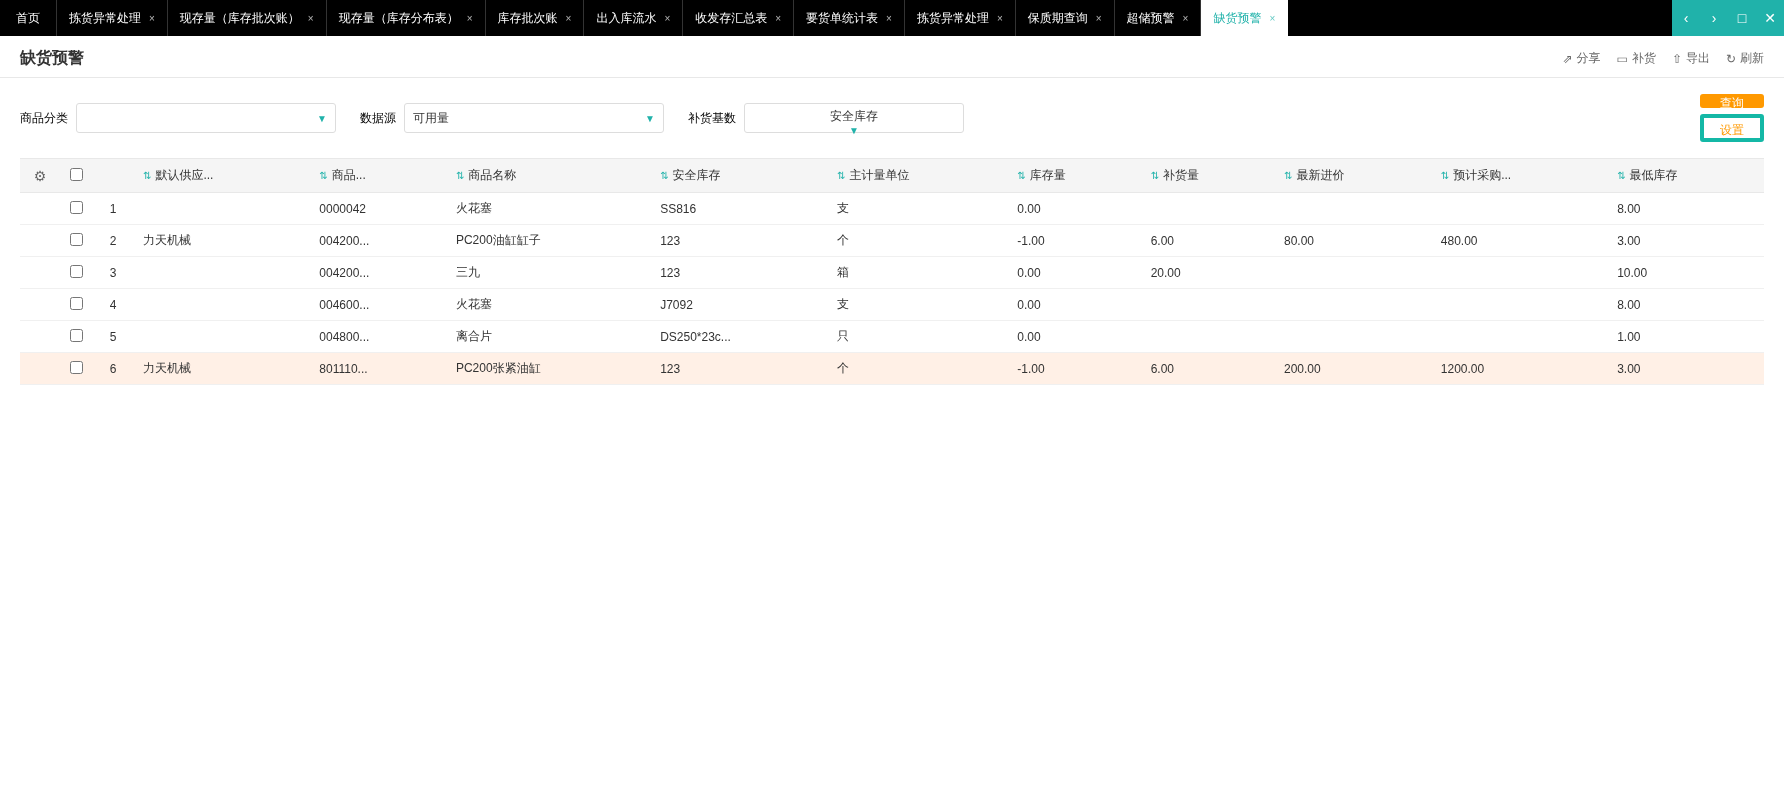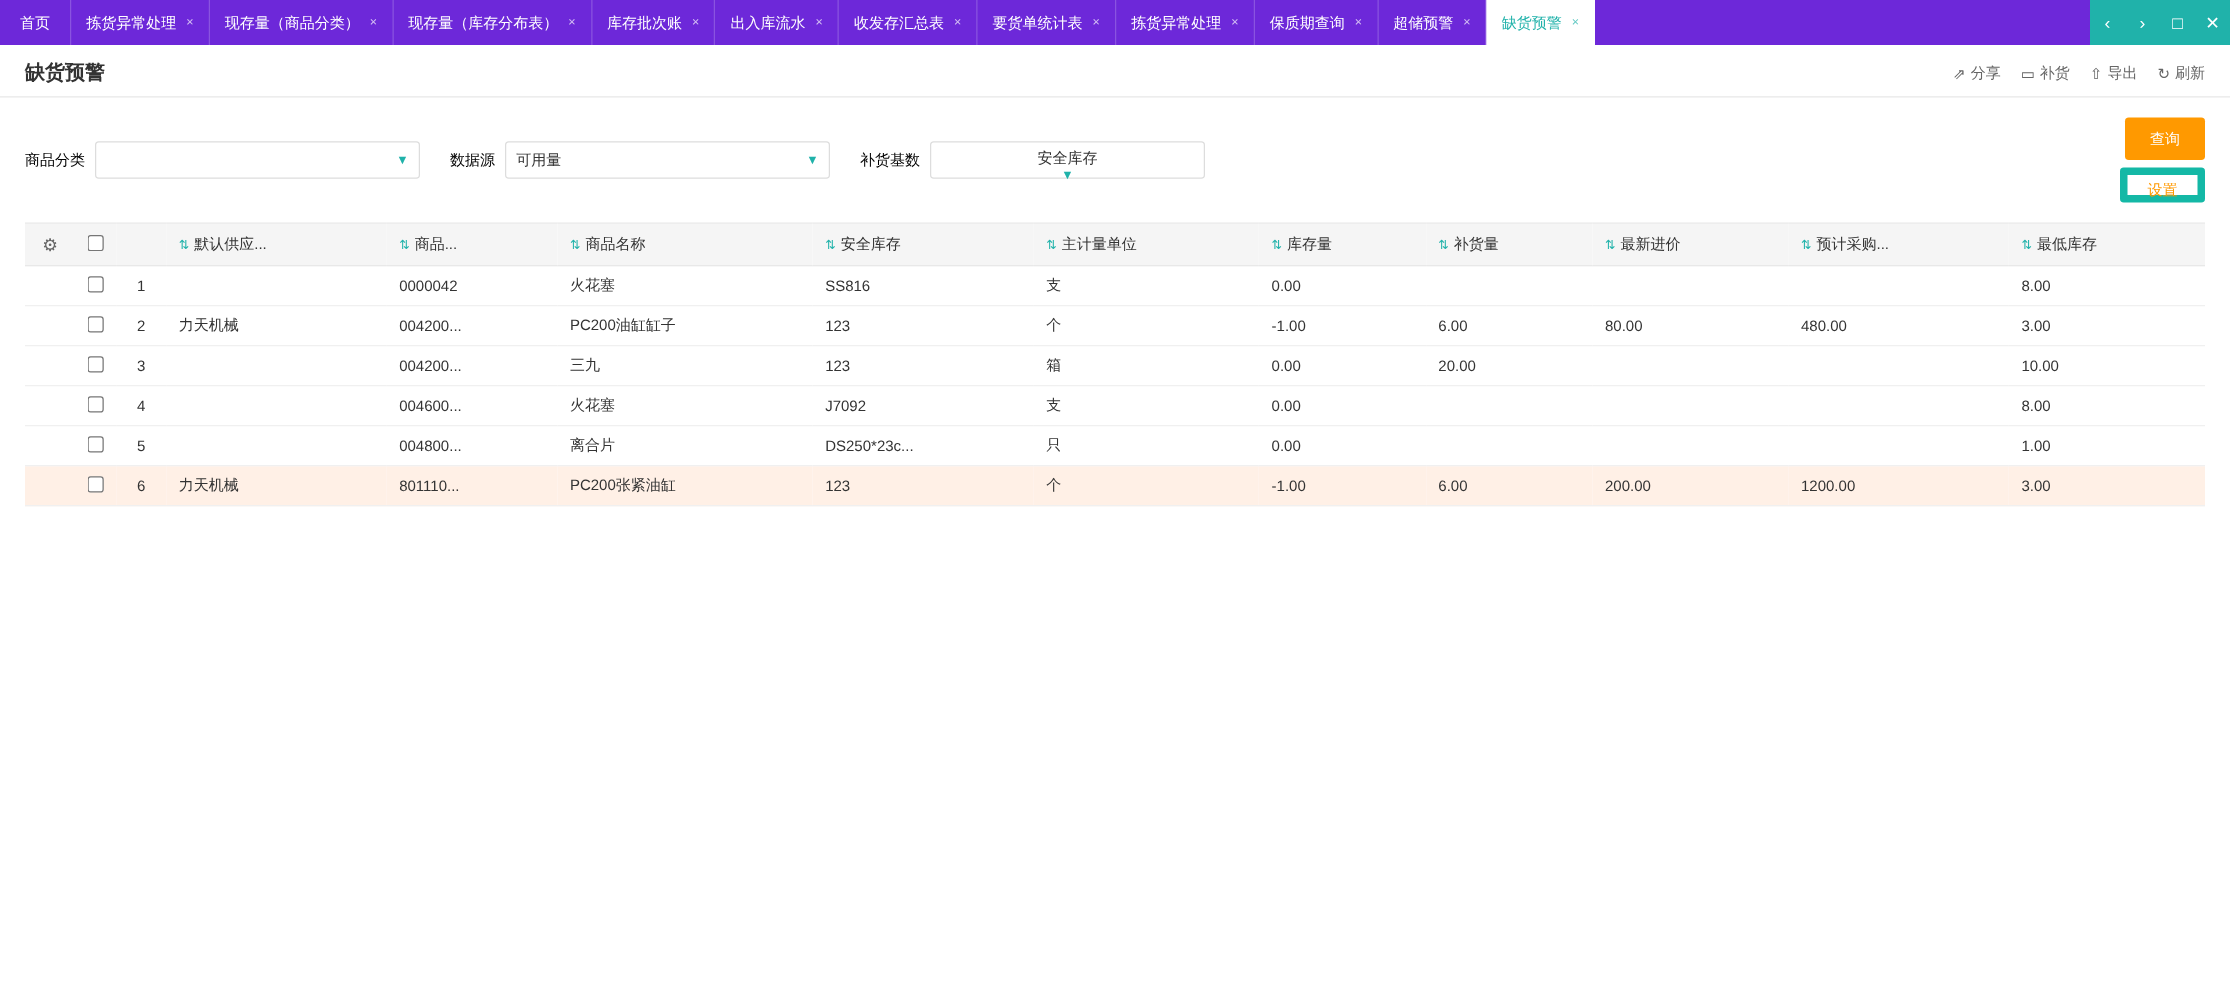--- a/index.html
+++ b/index.html
@@ -2,21 +2,21 @@
 <html><head>
   <meta charset="utf-8">
   <style>
     * { margin: 0; padding: 0; box-sizing: border-box; }
     body { font-family: 'Microsoft YaHei', Arial, sans-serif; font-size: 12px; background: #f5f5f5; color: #333; width: 1784px; min-height: 796px; overflow-x: hidden; }
 
     
     .tab-bar {
       display: flex;
       align-items: center;
-      background: #6d28d9;
+      background: #000000;
       height: 36px;
       padding: 0;
       overflow: hidden;
     }
     .tab-item {
       display: flex;
       align-items: center;
       height: 36px;
       padding: 0 12px;
       color: #fff;
@@ -134,26 +134,26 @@
       align-items: flex-end;
     }
     .btn-query {
       background: #f90;
       color: #fff;
       border: none;
       padding: 1px 20px;
       border-radius: 3px;
       cursor: pointer;
       font-size: 12px;
-      height: 34px;
+      height: 14px;
     }
     .btn-settings {
       background: #fff;
       color: #f90;
-      border: 6px solid #14b8a6;
+      border: 4px solid #14b8a6;
       padding: 4px 16px;
       border-radius: 3px;
       cursor: pointer;
       font-size: 12px;
       height: 28px;
     }
 
     
     .table-container {
       padding: 0 20px;
@@ -211,21 +211,21 @@
 
 <div class="tab-bar">
   <div class="tab-item home">
     <span>首页</span>
   </div>
   <div class="tab-item">
     <span>拣货异常处理</span>
     <span class="close-icon">×</span>
   </div>
   <div class="tab-item">
-    <span>现存量（商品分类）</span>
+    <span>现存量（库存批次账）</span>
     <span class="close-icon">×</span>
   </div>
   <div class="tab-item">
     <span>现存量（库存分布表）</span>
     <span class="close-icon">×</span>
   </div>
   <div class="tab-item">
     <span>库存批次账</span>
     <span class="close-icon">×</span>
   </div>

